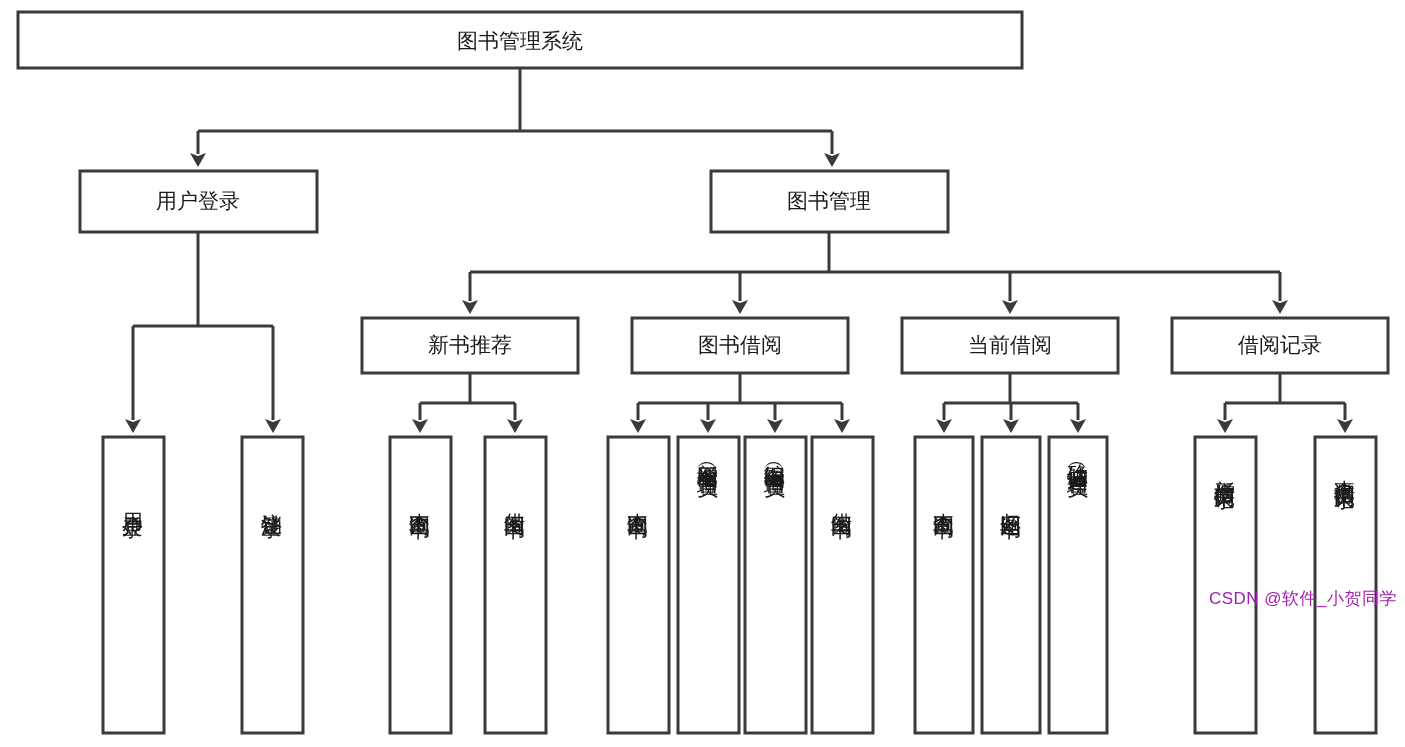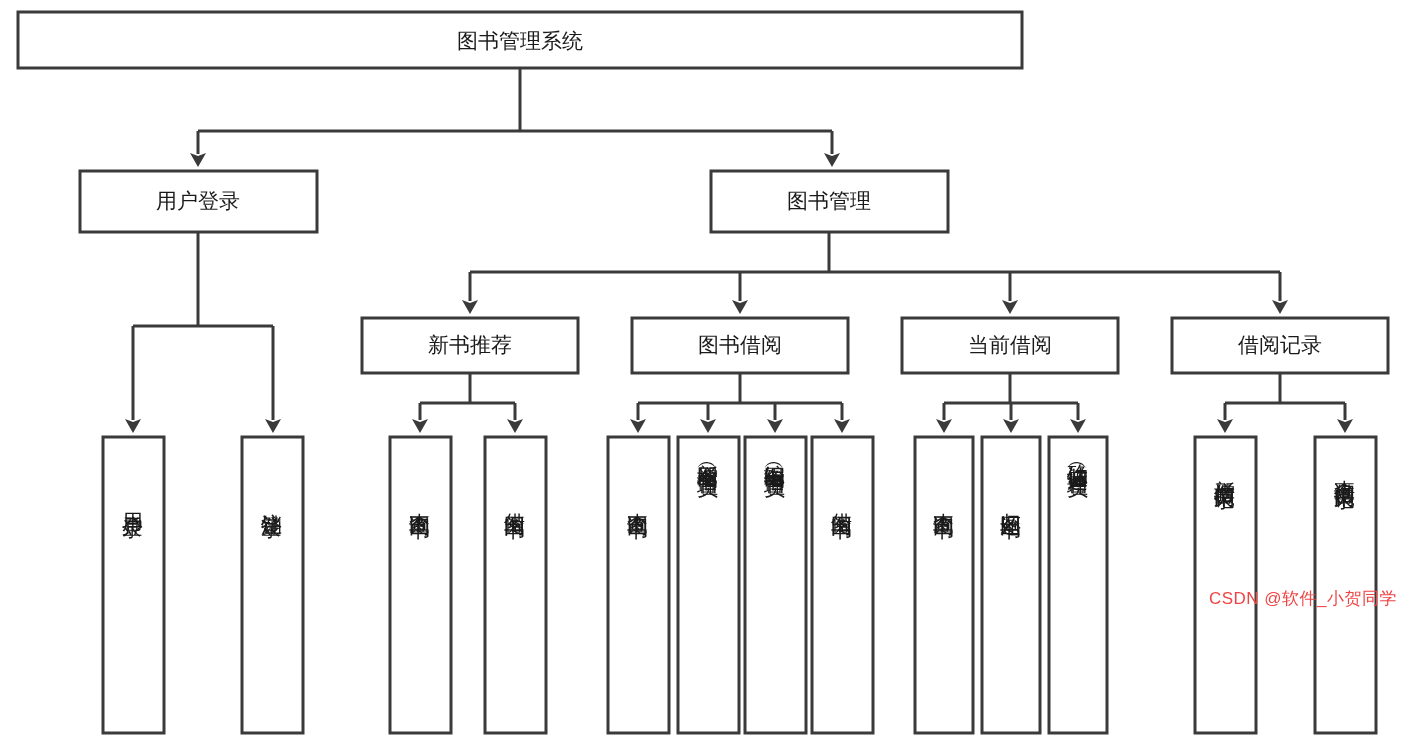--- a/index.html
+++ b/index.html
@@ -56,21 +56,21 @@
     text-orientation: upright;
     glyph-orientation-vertical: 0deg;
     letter-spacing: 2px;
   }
   .watermark {
     position: absolute;
     right: 8px;
     bottom: 6px;
     font-family: "Liberation Sans", "DejaVu Sans", sans-serif;
     font-size: 17px;
-    color: #ef4444;
+    color: #a21caf;
     letter-spacing: 0.5px;
     white-space: nowrap;
     user-select: none;
   }
 </style>
 </head>
 <body>
 
 <div id="diagram-root">
 

